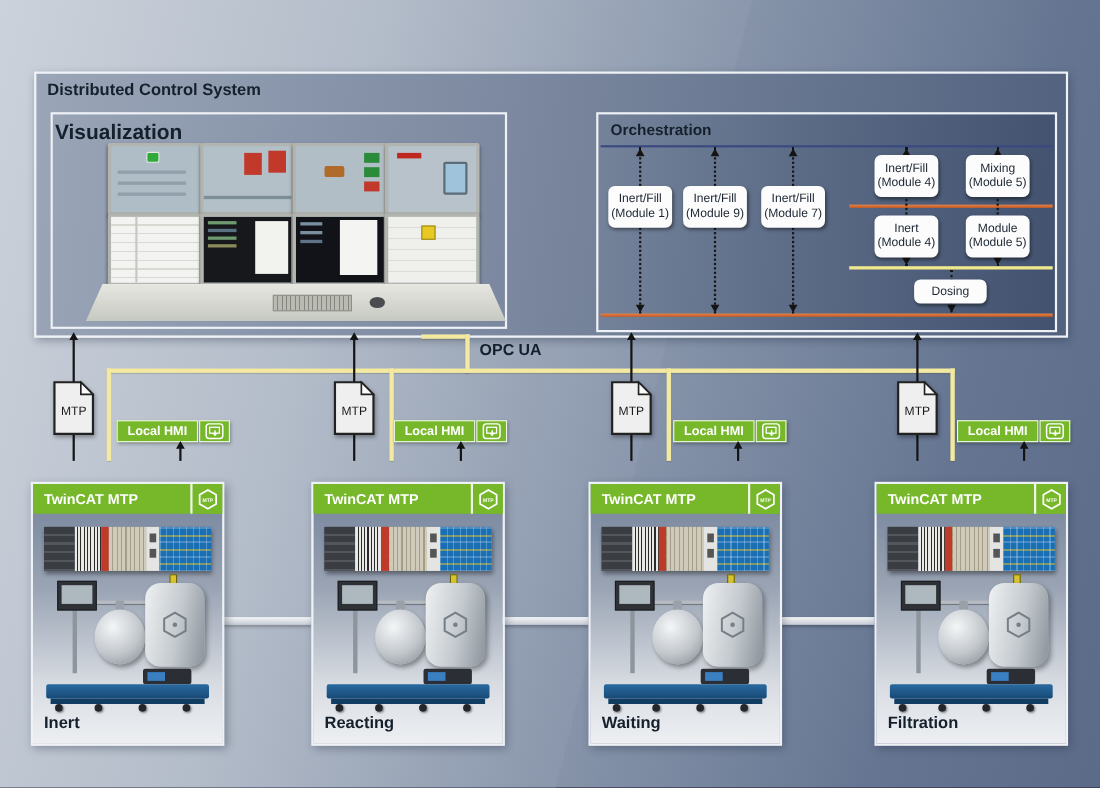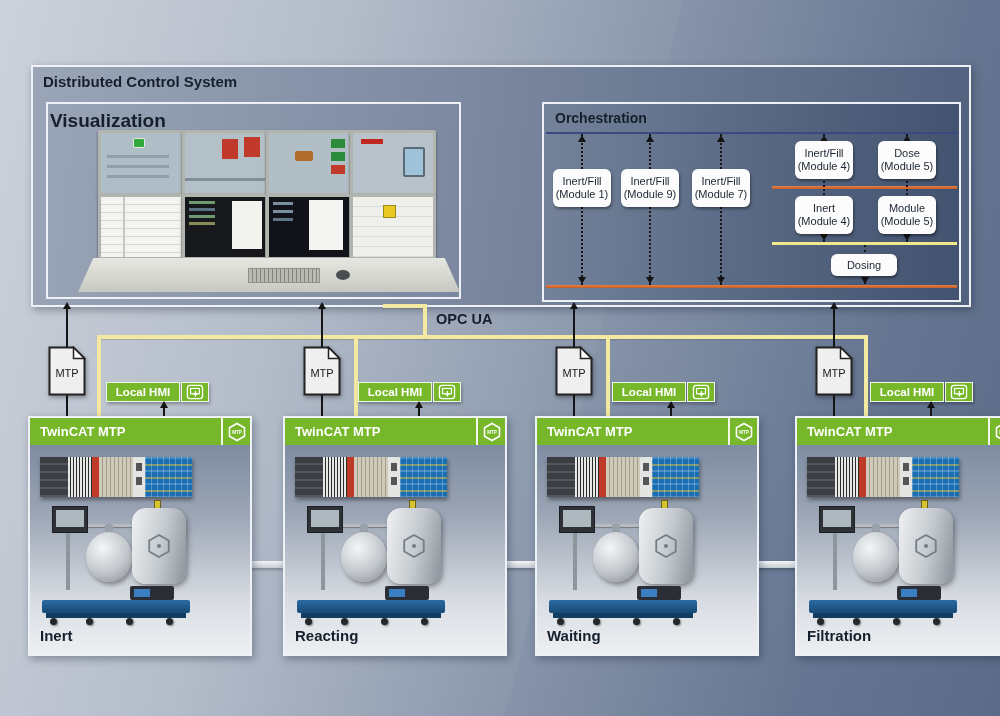--- a/index.html
+++ b/index.html
@@ -73,23 +73,23 @@
   
   .blkline{position:absolute;width:2px;background:#151515;}
   .mtp-doc{position:absolute;width:38px;height:50px;filter:drop-shadow(1px 2px 2px rgba(0,0,0,.35));}
   
   .hmi-text{position:absolute;height:18px;background:#76b82a;border:1px solid rgba(255,255,255,.9);
             color:#fff;font-size:11.5px;font-weight:600;display:flex;align-items:center;justify-content:center;
             box-shadow:1px 2px 3px rgba(0,0,0,.3);}
   .hmi-ic{position:absolute;width:26px;height:18px;background:#76b82a;border:1px solid rgba(255,255,255,.9);
           display:flex;align-items:center;justify-content:center;box-shadow:1px 2px 3px rgba(0,0,0,.3);}
   
-  .module{position:absolute;top:416px;width:172px;height:236px;border:2px solid #eef1f5;
+  .module{position:absolute;top:438px;width:172px;height:236px;border:2px solid #eef1f5;
           background:linear-gradient(180deg,#73829a 0%,#9aa4b4 40%,#d9dde3 78%,#edeff2 100%);
-          box-shadow:2px 3px 8px rgba(20,30,50,.35);padding-left:48px;}
+          box-shadow:2px 3px 8px rgba(20,30,50,.35);}
   .mod-head{position:absolute;left:0;top:0;right:0;height:27px;background:#76b82a;}
   .mod-head-label{position:absolute;left:10px;top:0;line-height:27px;color:#fff;font-size:13px;font-weight:600;}
   .mod-head-badge{position:absolute;right:0;top:0;width:27px;height:27px;background:#76b82a;
                   border-left:2px solid rgba(255,255,255,.9);display:flex;align-items:center;justify-content:center;}
   .plc{position:absolute;left:10px;top:39px;width:152px;height:40px;box-shadow:1px 3px 4px rgba(0,0,0,.4);}
   .plc>div{position:absolute;top:0;height:100%;}
   .plc-cpu{left:0;width:28px;background:#3a3d42;background-image:repeating-linear-gradient(180deg,#3a3d42 0 6px,#53565c 6px 8px);}
   .plc-card{left:28px;width:24px;background:#e8e8e6;background-image:repeating-linear-gradient(90deg,#e8e8e6 0 2px,#2a2a2a 2px 3px);}
   .plc-red{left:52px;width:7px;background:#c03a2a;}
   .plc-io{left:59px;width:34px;background:#cfcaba;background-image:repeating-linear-gradient(90deg,#cfcaba 0 3px,#a39d8a 3px 4px),repeating-linear-gradient(180deg,rgba(232,195,42,.55) 0 4px,rgba(58,156,58,.5) 4px 8px);}
@@ -195,21 +195,21 @@
       </div>
       <div class="step" style="left:148px;top:65px;">
         <span>Inert/Fill</span>
         <span>(Module 7)</span>
       </div>
       <div class="step" style="left:251px;top:37px;">
         <span>Inert/Fill</span>
         <span>(Module 4)</span>
       </div>
       <div class="step" style="left:334px;top:37px;">
-        <span>Dose</span>
+        <span>Mixing</span>
         <span>(Module 5)</span>
       </div>
       <div class="step" style="left:251px;top:92px;">
         <span>Inert</span>
         <span>(Module 4)</span>
       </div>
       <div class="step" style="left:334px;top:92px;">
         <span>Module</span>
         <span>(Module 5)</span>
       </div>

